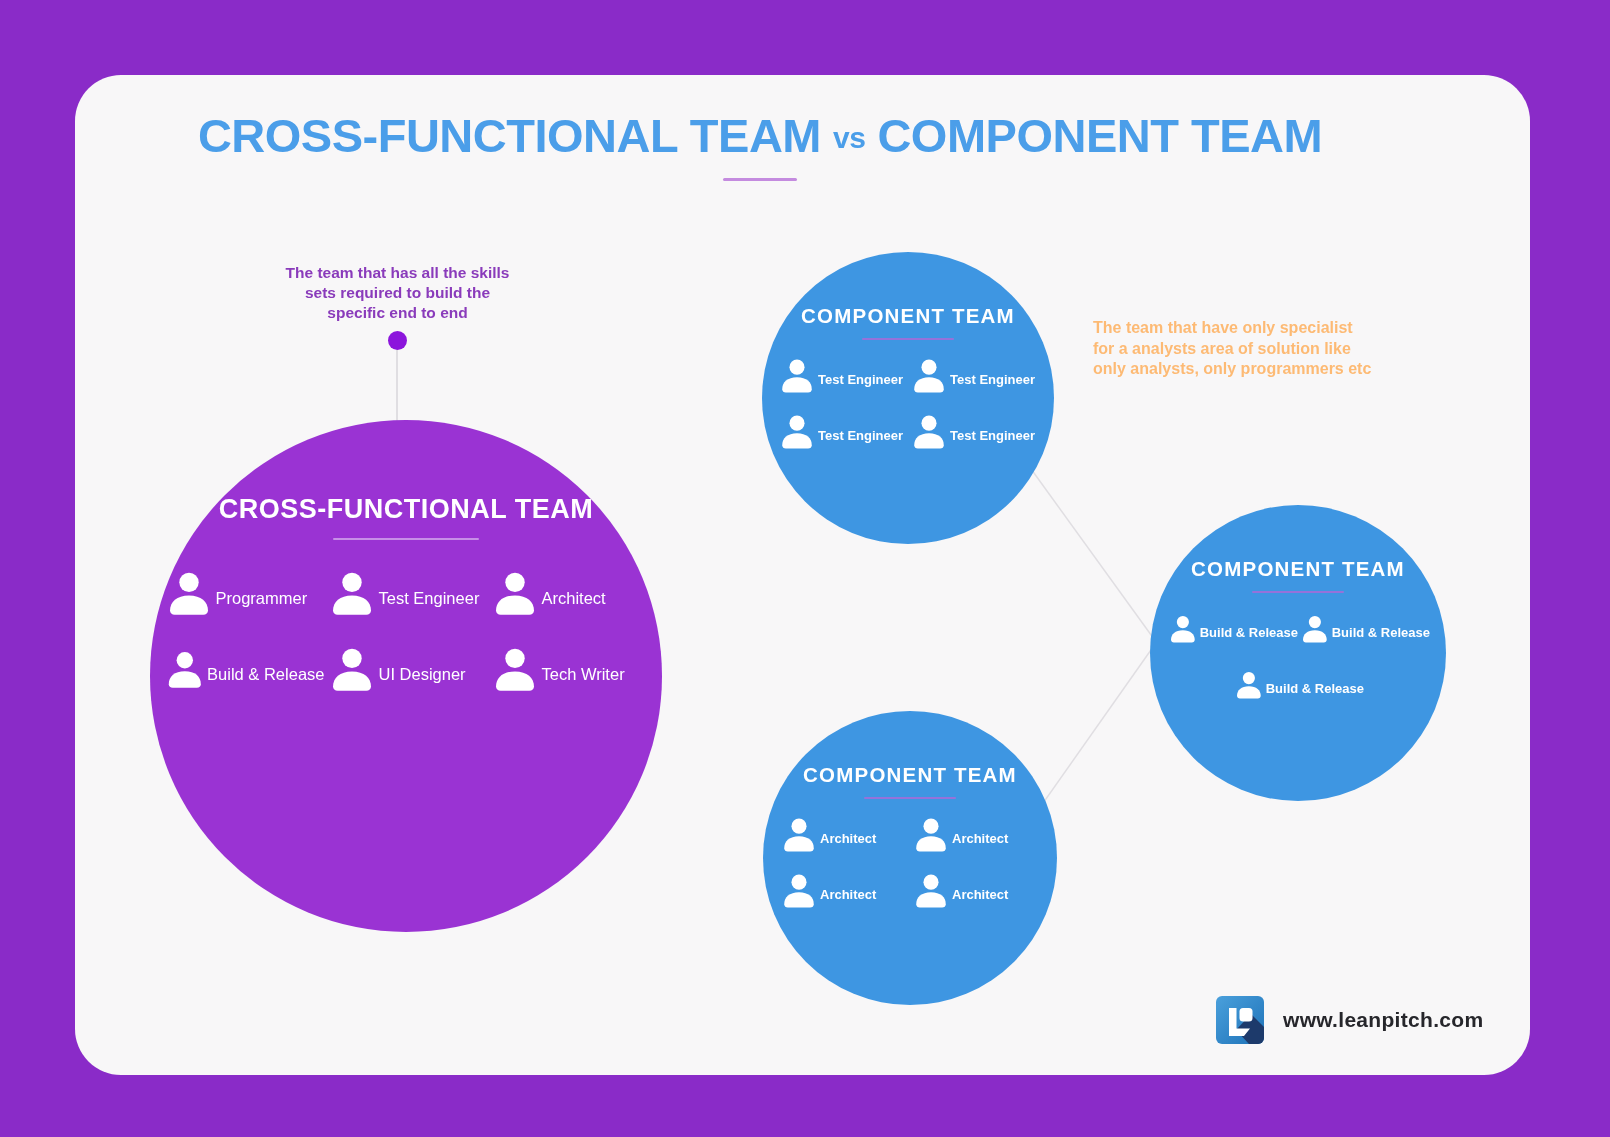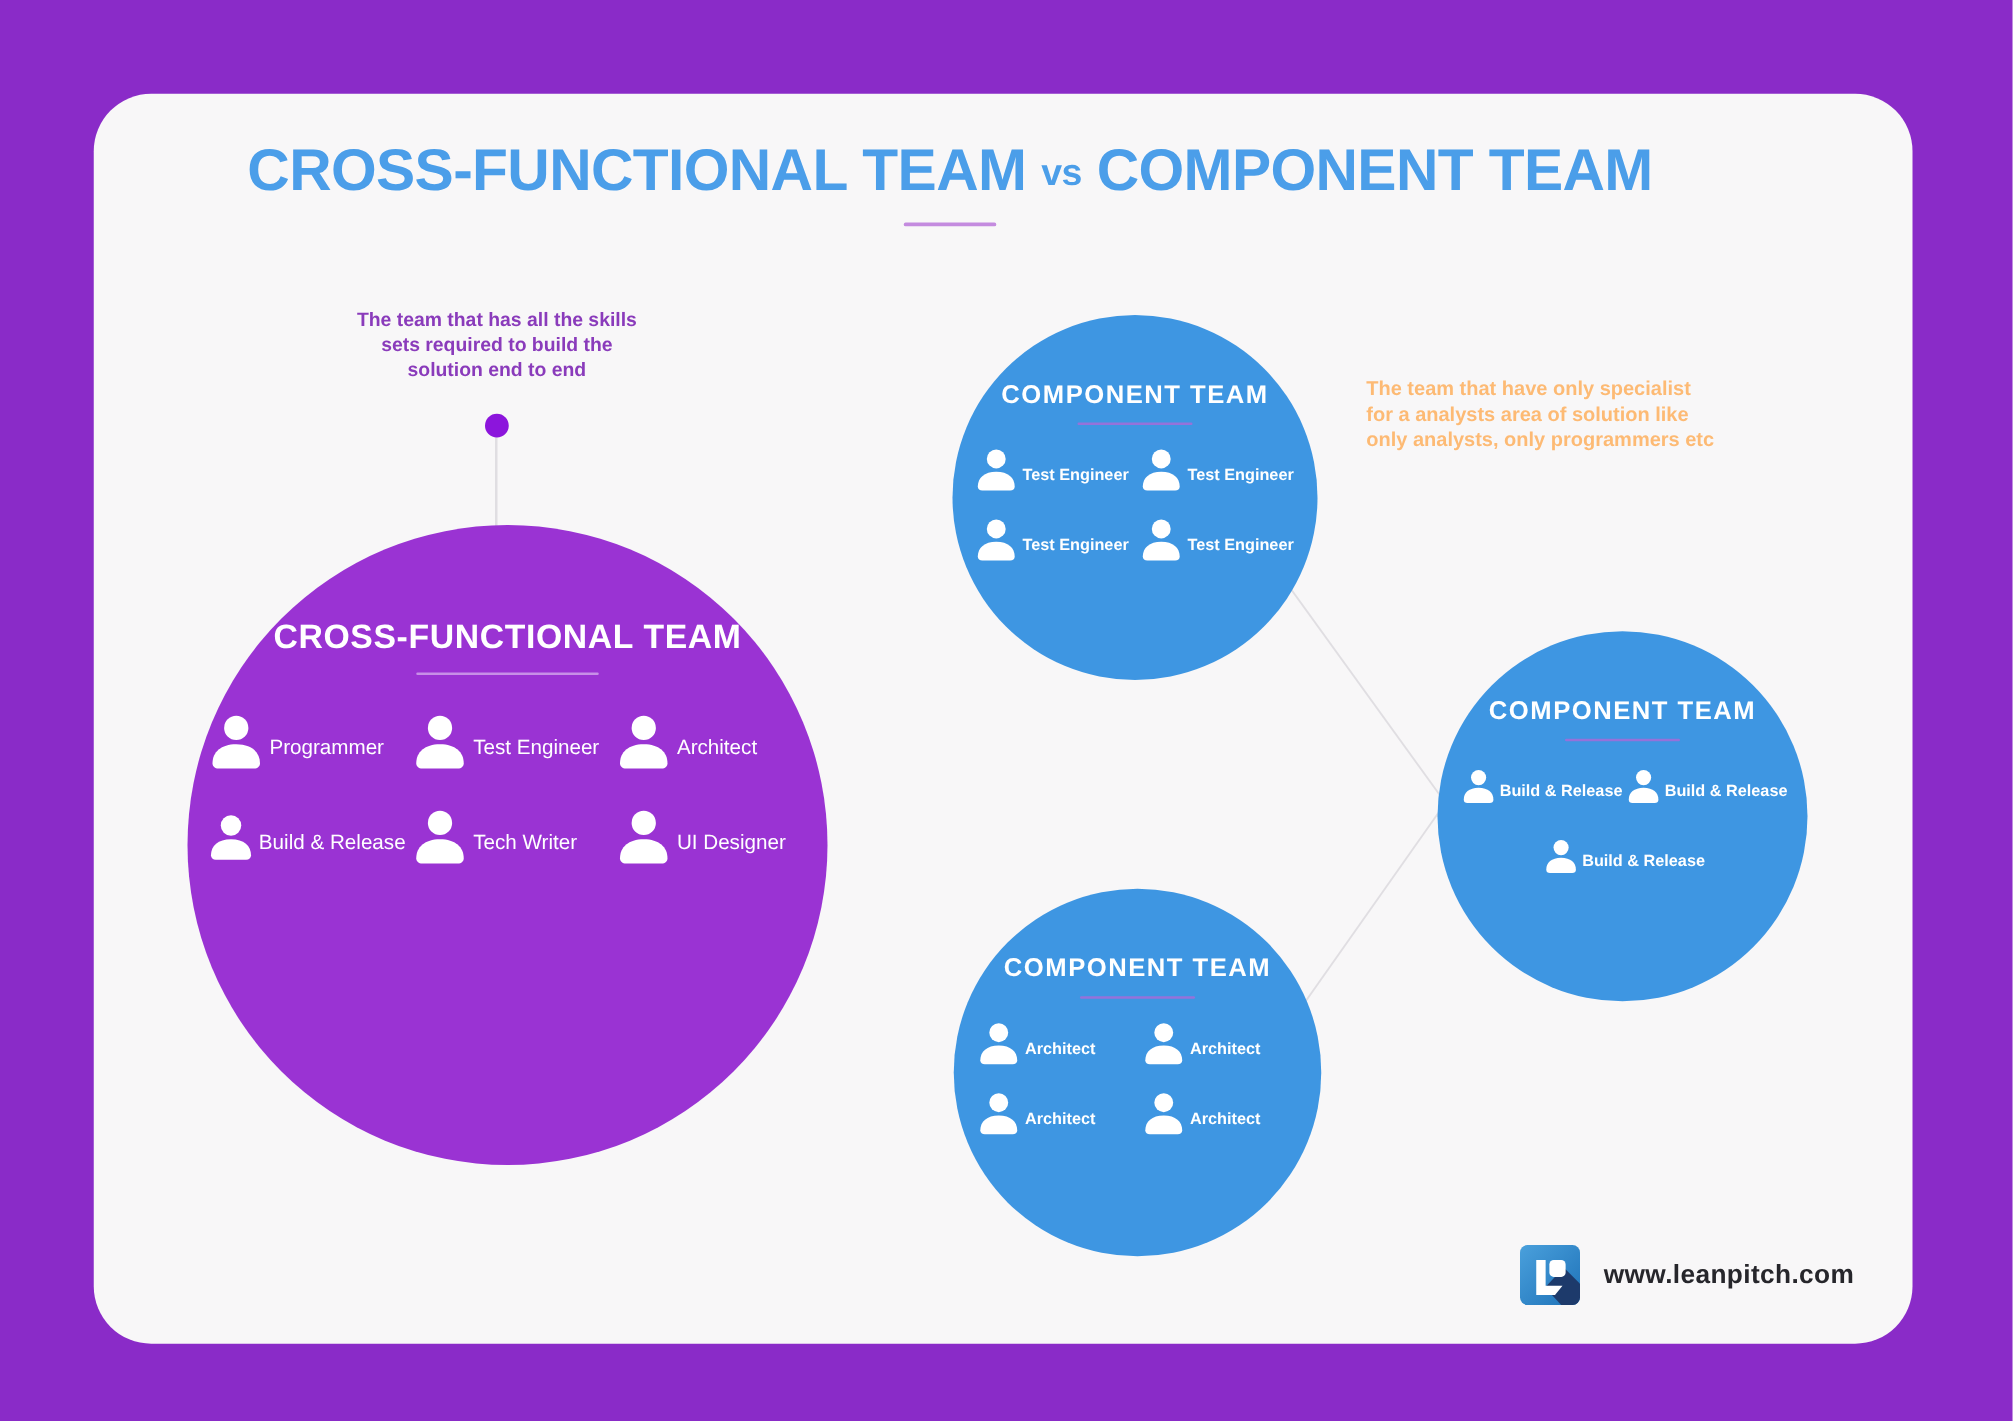--- a/index.html
+++ b/index.html
@@ -19,21 +19,21 @@
   
   .title-wrap { position:absolute; left:105px; top:108px; width:1310px; text-align:center; z-index:3; }
   .title {
     color:#4B9EE9; font-size:47px; font-weight:bold; letter-spacing:-0.5px;
     white-space:nowrap;
   }
   .title .vs { font-size:30px; margin:16px 12px; vertical-align:4px; }
   .title-underline { width:74px; height:3px; background:#C48BDF; margin:15px auto 0; border-radius:2px; }
 
   
-  .note { z-index:3; position:absolute; font-weight:bold; }
+  .note { z-index:3; position:absolute; font-weight:bold;margin-top:16px; }
   .note-purple { left:255px; top:247px; width:285px; text-align:center; color:#8A3BBB; font-size:15.5px; line-height:20px; }
   .note-blue { left:1093px; top:302px; width:340px; text-align:left; color:#fdba74; font-size:16px; line-height:20.5px; }
 
   .pointer-dot { position:absolute; left:388px; top:331px; width:19px; height:19px; border-radius:50%; background:#8C15DC; z-index:3; }
   .pointer-line { position:absolute; left:396px; top:349px; width:1.5px; height:72px; background:#E0DEE2; z-index:2; }
 
   
   .circle {
     position:absolute; border-radius:50%; z-index:3;
     display:flex; flex-direction:column; align-items:center;
@@ -95,21 +95,21 @@
   </svg>
 
   <div class="title-wrap">
     <div class="title"><span>CROSS-FUNCTIONAL TEAM</span><span class="vs">vs</span><span>COMPONENT TEAM</span></div>
     <div class="title-underline"></div>
   </div>
 
   <div class="note note-purple">
     <div>The team that has all the skills</div>
     <div>sets required to build the</div>
-    <div>solution end to end</div>
+    <div>specific end to end</div>
   </div>
 
   <div class="pointer-dot"></div>
   <div class="pointer-line"></div>
 
   <div class="note note-blue">
     <div>The team that have only specialist</div>
     <div>for a analysts area of solution like</div>
     <div>only analysts, only programmers etc</div>
   </div>
@@ -139,27 +139,27 @@
       <div class="member">
         <svg class="picon">
             <use href="#person-icon"></use>
           </svg>
         <div class="mlabel">Build &amp; Release</div>
       </div>
       <div class="member">
         <svg class="picon">
             <use href="#person-icon"></use>
           </svg>
+        <div class="mlabel">UI Designer</div>
+      </div>
+      <div class="member">
+        <svg class="picon">
+            <use href="#person-icon"></use>
+          </svg>
         <div class="mlabel">Tech Writer</div>
-      </div>
-      <div class="member">
-        <svg class="picon">
-            <use href="#person-icon"></use>
-          </svg>
-        <div class="mlabel">UI Designer</div>
       </div>
     </div>
   </div>
 
   <div class="circle ct-circle" id="ct-top">
     <h2>COMPONENT TEAM</h2>
     <div class="h-underline"></div>
     <div class="members">
       <div class="member">
         <svg class="picon">

